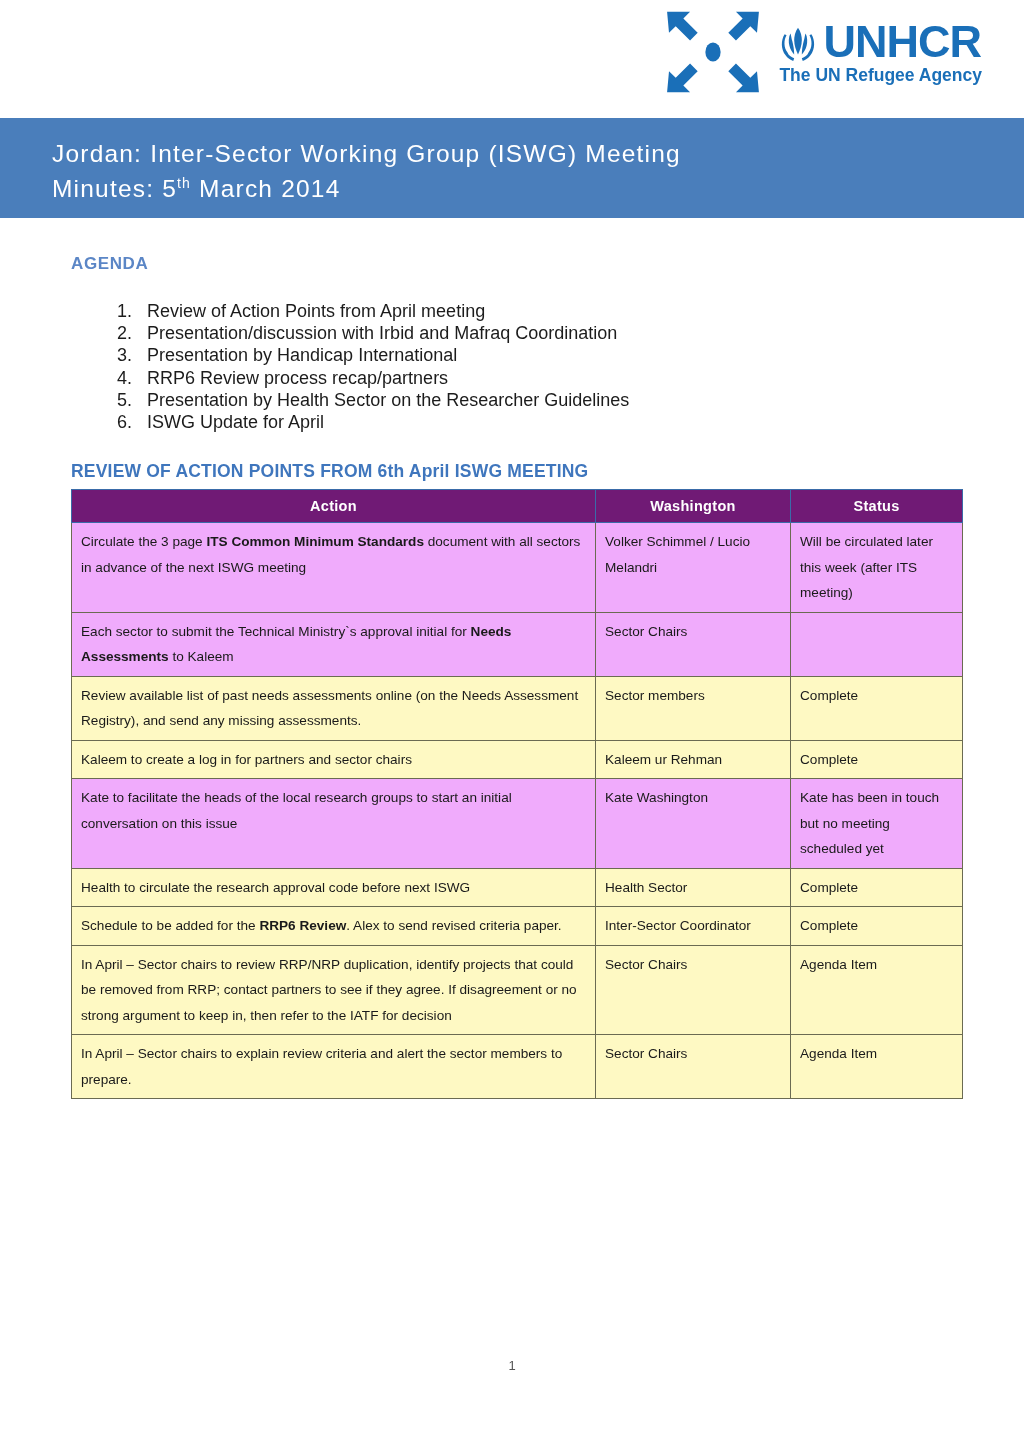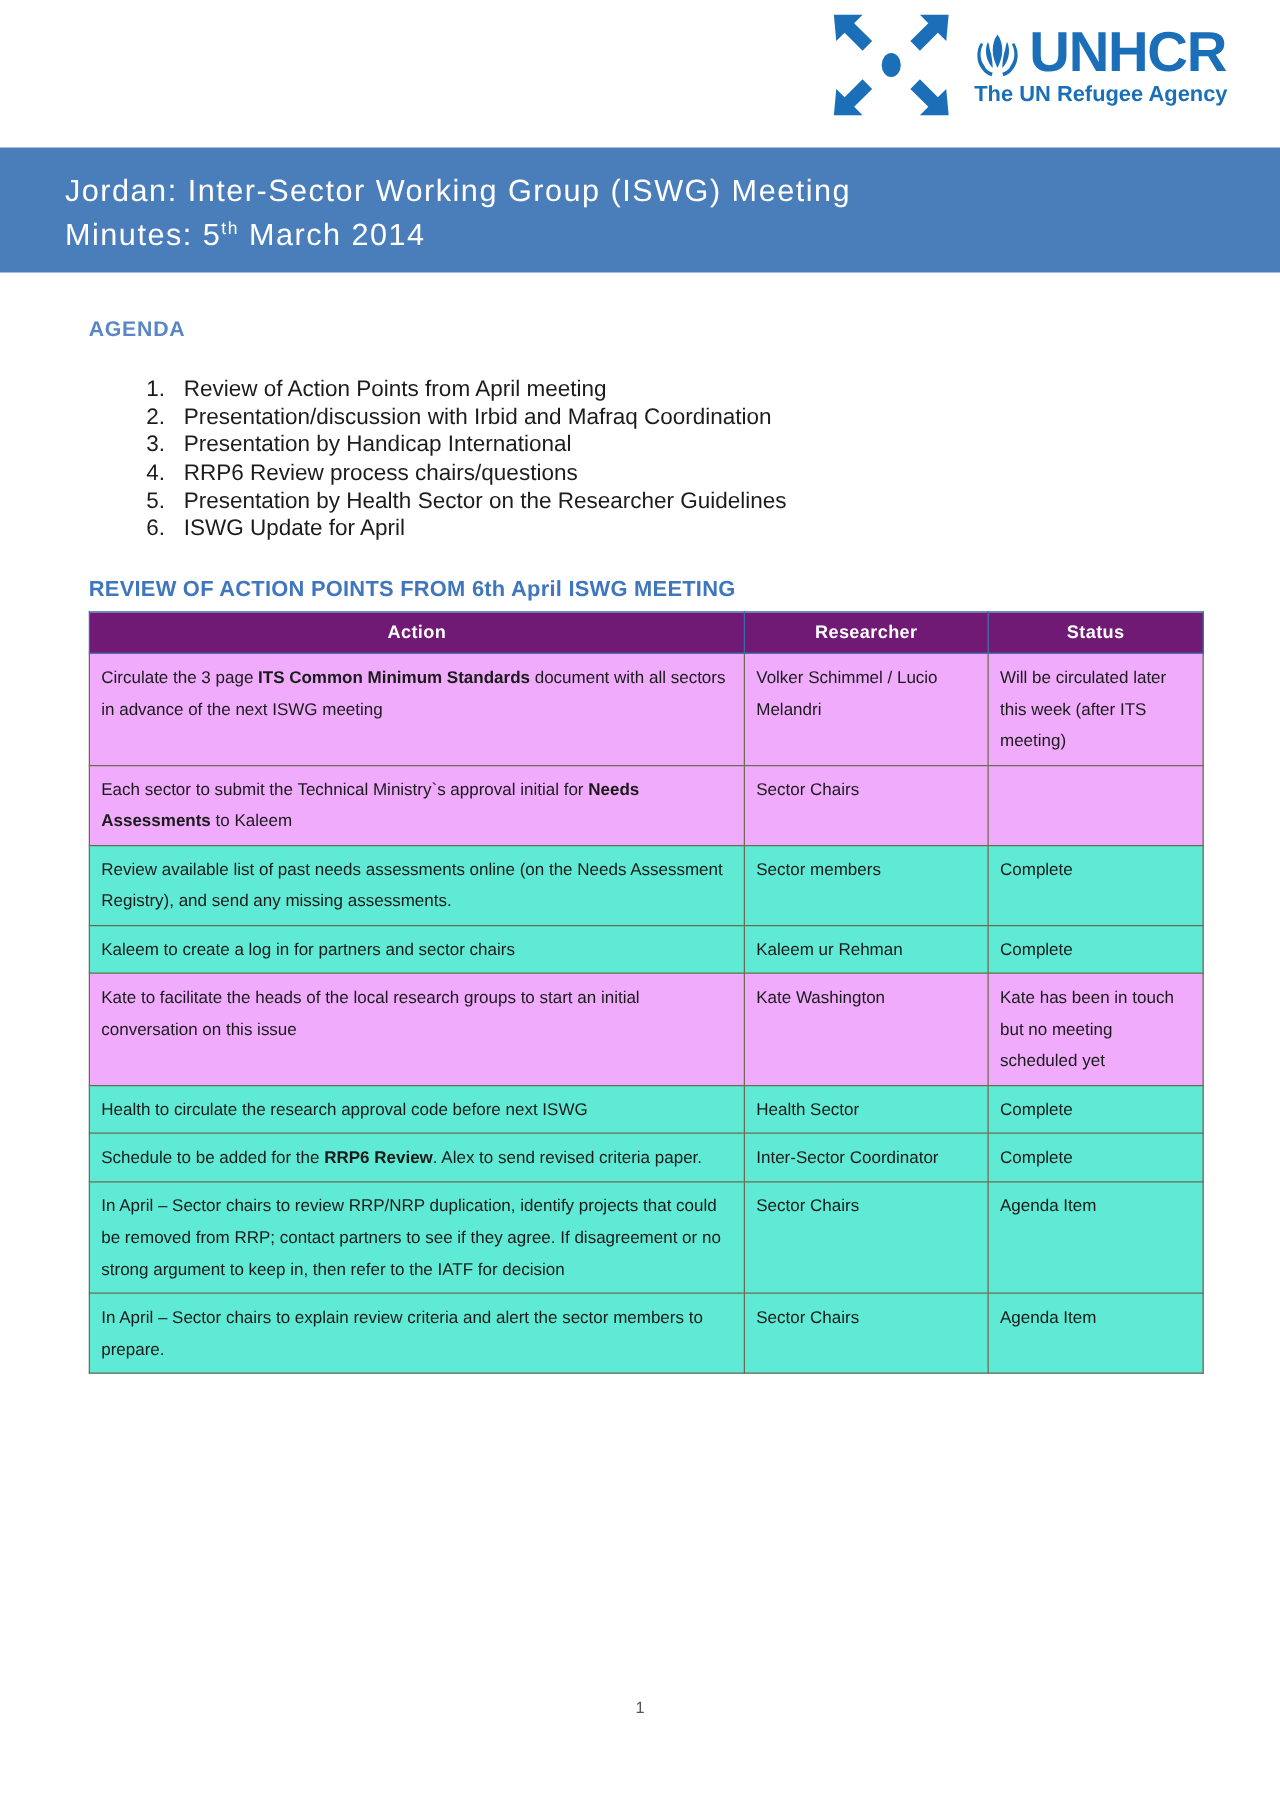--- a/index.html
+++ b/index.html
@@ -170,21 +170,21 @@
     border: 1px solid #6b6b52;
     vertical-align: top;
   }
   .action-table td b {
     font-weight: bold;
   }
   .row-orange td {
     background: #f0abfc;
   }
   .row-green td {
-    background: #5eead4;
+    background: #fef9c3;
   }
   .col-action  { width: 524px; }
   .col-resp    { width: 195px; }
   .col-status  { width: 172px; }
 
   .page-number {
     position: absolute;
     left: 0;
     top: 1358px;
     width: 1024px;
@@ -239,37 +239,37 @@
 </div>
 
 <div class="content">
 
   <div class="h-agenda">AGENDA</div>
 
   <ol class="agenda-list">
       <li>Review of Action Points from April meeting</li>
       <li>Presentation/discussion with Irbid and Mafraq Coordination</li>
       <li>Presentation by Handicap International</li>
-      <li>RRP6 Review process chairs/questions</li>
+      <li>RRP6 Review process recap/partners</li>
       <li>Presentation by Health Sector on the Researcher Guidelines</li>
       <li>ISWG Update for April</li>
     </ol>
 
   <div class="h-review">REVIEW OF ACTION POINTS FROM  6th April ISWG MEETING</div>
 
   <table class="action-table">
     <colgroup>
       <col class="col-action">
       <col class="col-resp">
       <col class="col-status">
     </colgroup>
     <thead>
       <tr>
         <th>Action</th>
-        <th>Researcher</th>
+        <th>Washington</th>
         <th>Status</th>
       </tr>
     </thead>
     <tbody>
         <tr class="row-orange">
           <td><span>Circulate the 3 page </span><b>ITS Common Minimum Standards</b><span> document with all sectors in advance of the next ISWG meeting</span></td>
           <td>Volker Schimmel / Lucio Melandri</td>
           <td>Will be circulated later this week (after ITS meeting)</td>
         </tr>
         <tr class="row-orange">

